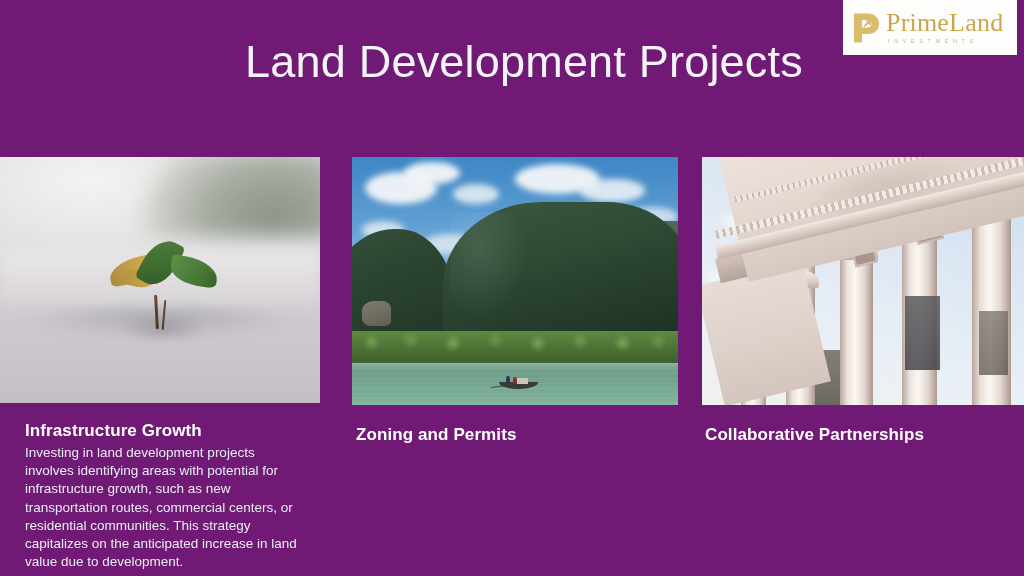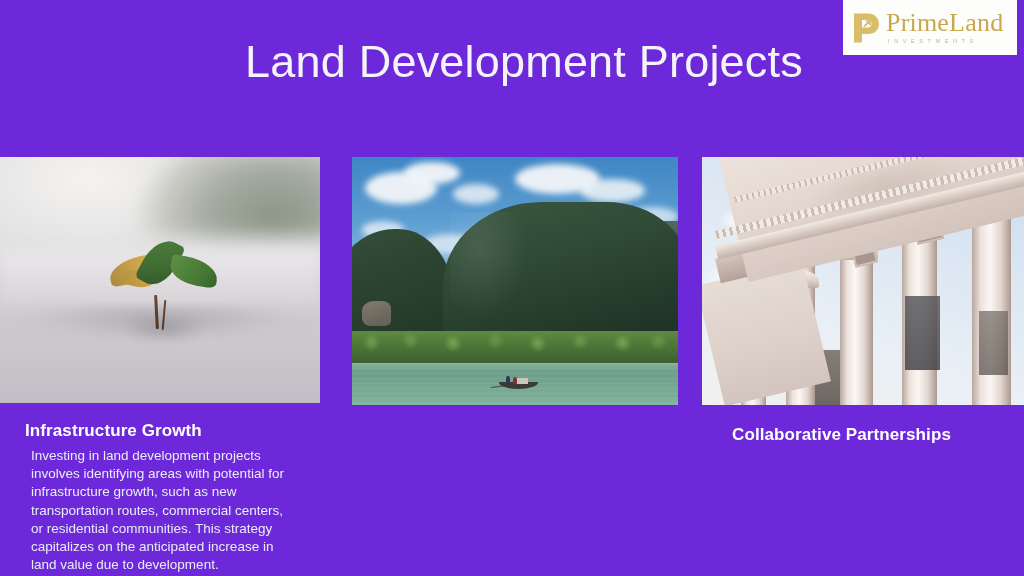--- a/index.html
+++ b/index.html
@@ -10,21 +10,21 @@
   body {
     width: 1024px;
     height: 576px;
     overflow: hidden;
     font-family: "Liberation Sans", sans-serif;
     position: relative;
   }
   #slide {
     position: absolute;
     inset: 0;
-    background: #6d28d9;
+    background: #701a75;
   }
 
   
   #logo-box {
     position: absolute;
     left: 843px;
     top: 0px;
     width: 174px;
     height: 55px;
     background: #fdfdfb;
@@ -92,34 +92,34 @@
     overflow: hidden;
     background: #0b172e;
   }
   #photo-1 { height: 246px; }
   #photo-2 { height: 248px; }
   #photo-3 { height: 248px; }
 
   .card-body { padding-top: 18px; }
   #col-1 .card-body { padding-left: 25px; padding-right: 16px; }
   #col-2 .card-body { padding-left: 4px;  padding-right: 12px; padding-top: 20px; }
-  #col-3 .card-body { padding-left: 3px;  padding-right: 46px; padding-top: 20px; text-align: center; }
+  #col-3 .card-body { padding-left: 3px;  padding-right: 46px; padding-top: 20px; }
 
   .card-heading {
     font-size: 17px;
     font-weight: bold;
     color: #ffffff;
     margin: 0 0 3px 0;
     letter-spacing: 0.1px;
   }
   .card-text {
     font-size: 13.5px;
     line-height: 18.2px;
     color: #e9edf4;
-    margin: 6px;
+    margin: 0;
   }
 
   
   .p1-sky {
     position: absolute; left: 0; top: 0; width: 100%; height: 46%;
     background:
       radial-gradient(ellipse 60% 90% at 28% 20%, #f4f3f1 0%, #e7e6e6 55%, #dcdcdd 100%);
   }
   .p1-hill {
     position: absolute; right: -4%; top: -2%; width: 62%; height: 34%;
@@ -434,20 +434,21 @@
       <div class="p2-mangrove-tex"></div>
       <div class="p2-water"></div>
       <div class="p2-water-streak"></div>
       <div class="p2-boat-pole"></div>
       <div class="p2-boat-hull"></div>
       <div class="p2-boat-cabin"></div>
       <div class="p2-boat-p1"></div>
       <div class="p2-boat-p2"></div>
     </div>
     <div class="card-body">
+      <h2 class="card-heading">Zoning and Permits</h2>
     </div>
   </div>
 
   <div class="col" id="col-3">
     <div class="photo" id="photo-3">
       <div class="p3-sky"></div>
       <div class="p3-cloud"></div>
       <div class="p3-cloud2"></div>
 
       <div class="p3-col" style="left:62%; width:11%; height:74%;"></div>

